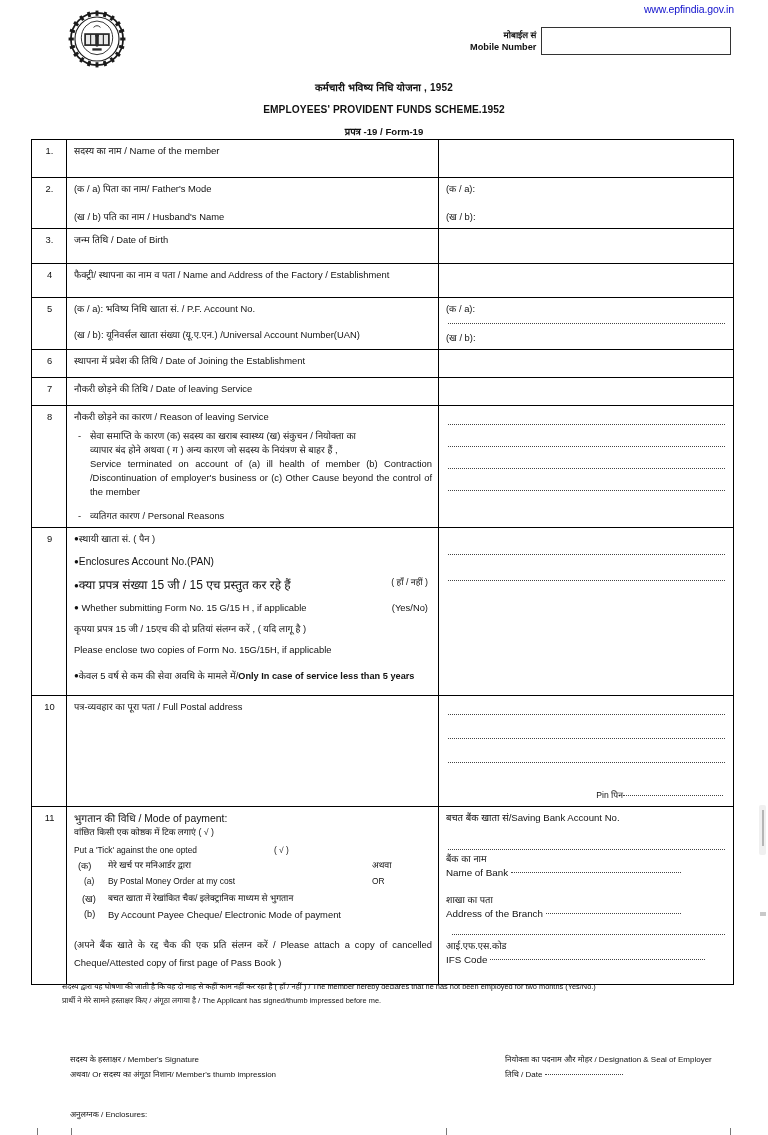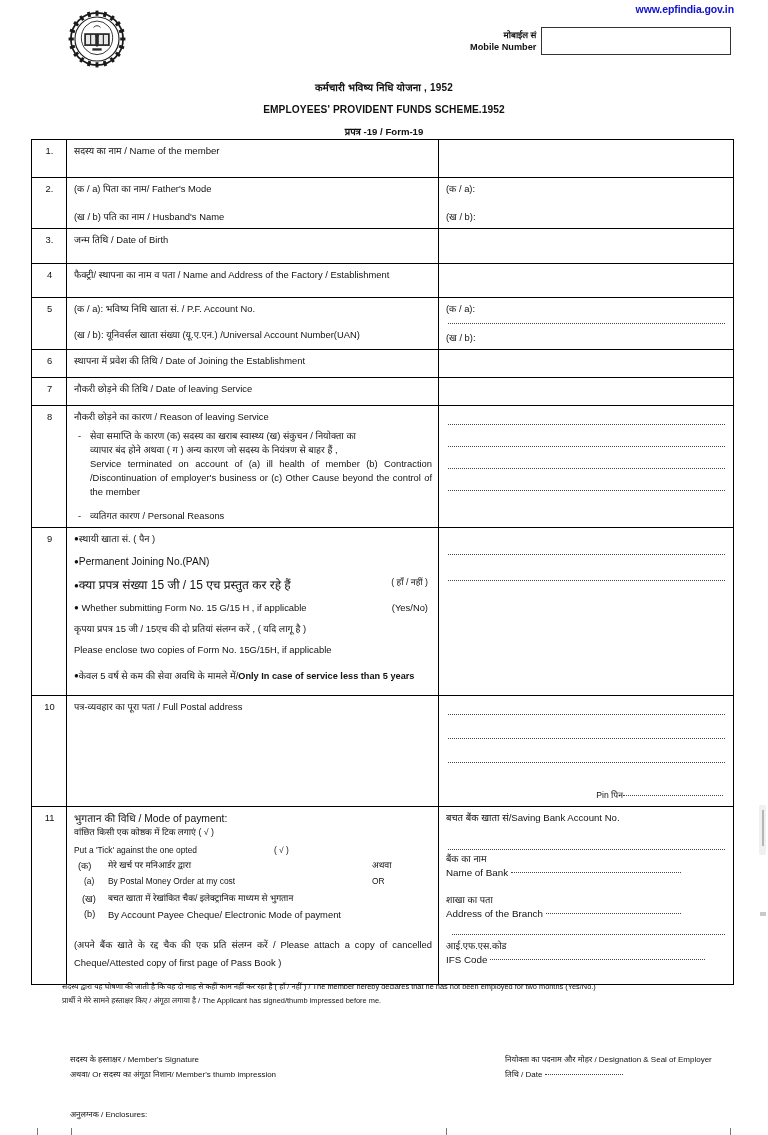--- a/index.html
+++ b/index.html
@@ -16,21 +16,21 @@
     overflow: hidden;
   }
 
   
   .header { position: relative; height: 130px; }
 
   .website-url {
     position: absolute;
     right: 34px; top: 3px;
     color: #1111cc;
-    font-weight: bold;
+    font-weight: normal;
     font-size: 10.5px;
     letter-spacing: -0.1px;
   }
 
   .logo {
     position: absolute;
     left: 68px; top: 10px;
     width: 58px; height: 58px;
   }
 
@@ -370,21 +370,21 @@
     </td>
   </tr>
 
   <tr>
     <td class="col-num">9</td>
     <td class="col-left" style="height:132px">
       <div class="r9-line">
         <span class="star">●</span><span>स्थायी खाता सं. ( पैन )</span>
       </div>
       <div class="r9-line" style="font-size:10.2px">
-        <span class="star">●</span><span>Permanent Joining No.(PAN)</span>
+        <span class="star">●</span><span>Enclosures Account No.(PAN)</span>
       </div>
       <div class="r9-line r9-flex">
         <div><span class="star">●</span><span style="font-size:12px">क्या प्रपत्र संख्या 15 जी / 15 एच प्रस्तुत कर रहे हैं</span></div>
         <div class="tail" style="font-size:8.8px">( हाँ / नहीं )</div>
       </div>
       <div class="r9-line r9-flex">
         <div><span class="star">●</span> <span>Whether submitting Form No. 15 G/15 H ,  if applicable</span></div>
         <div class="tail">(Yes/No)</div>
       </div>
       <div class="r9-line">कृपया प्रपत्र 15 जी / 15एच की दो प्रतियां संलग्न करें , ( यदि लागू है )</div>

